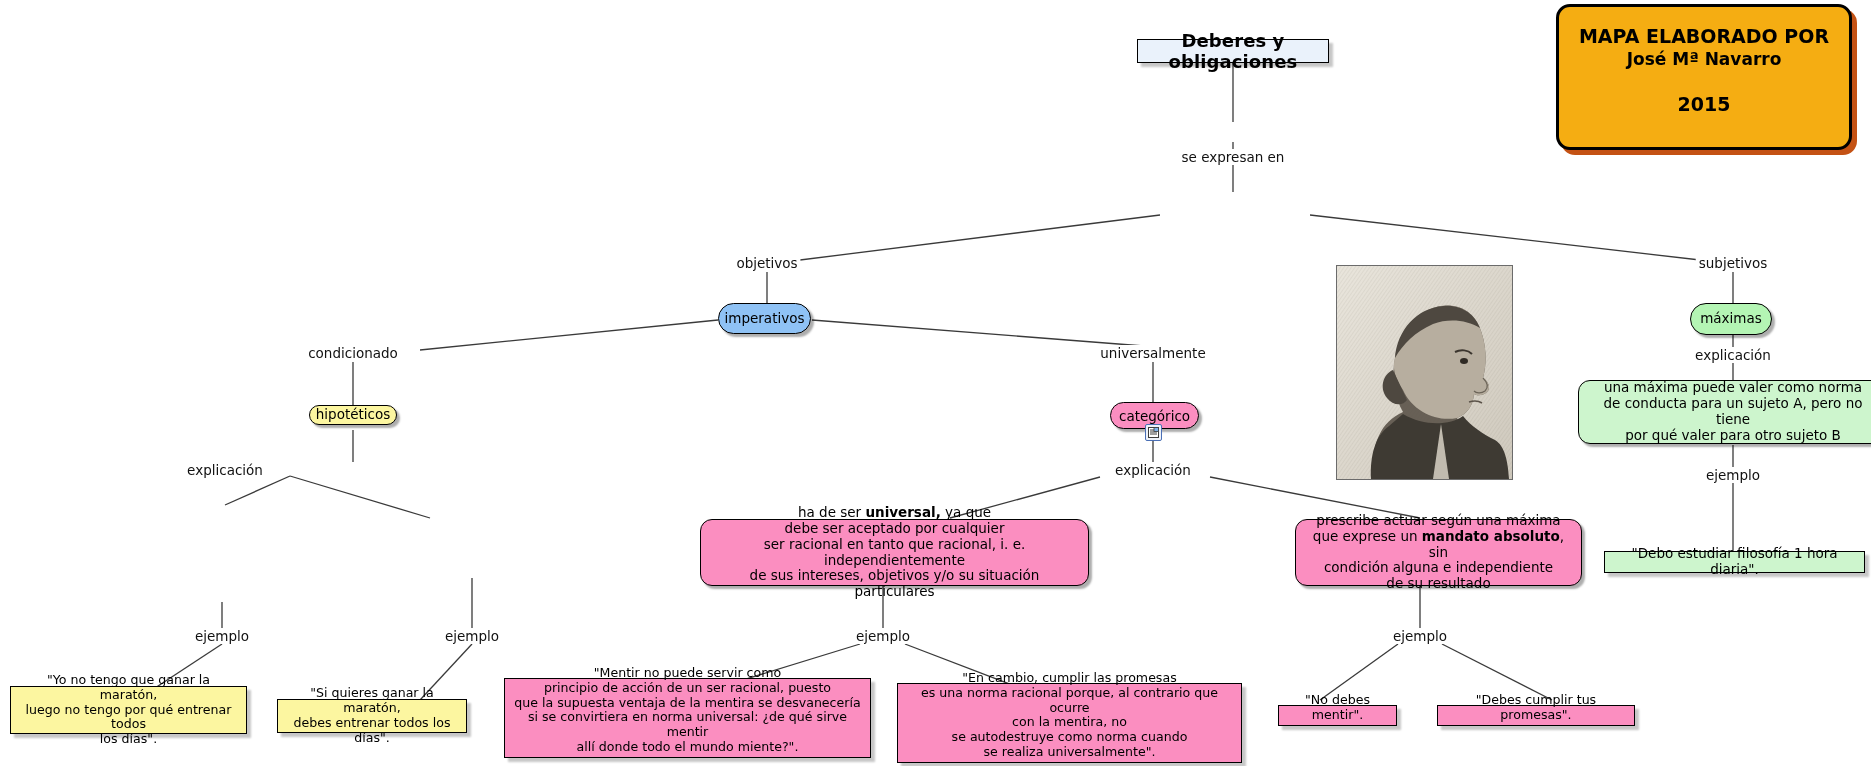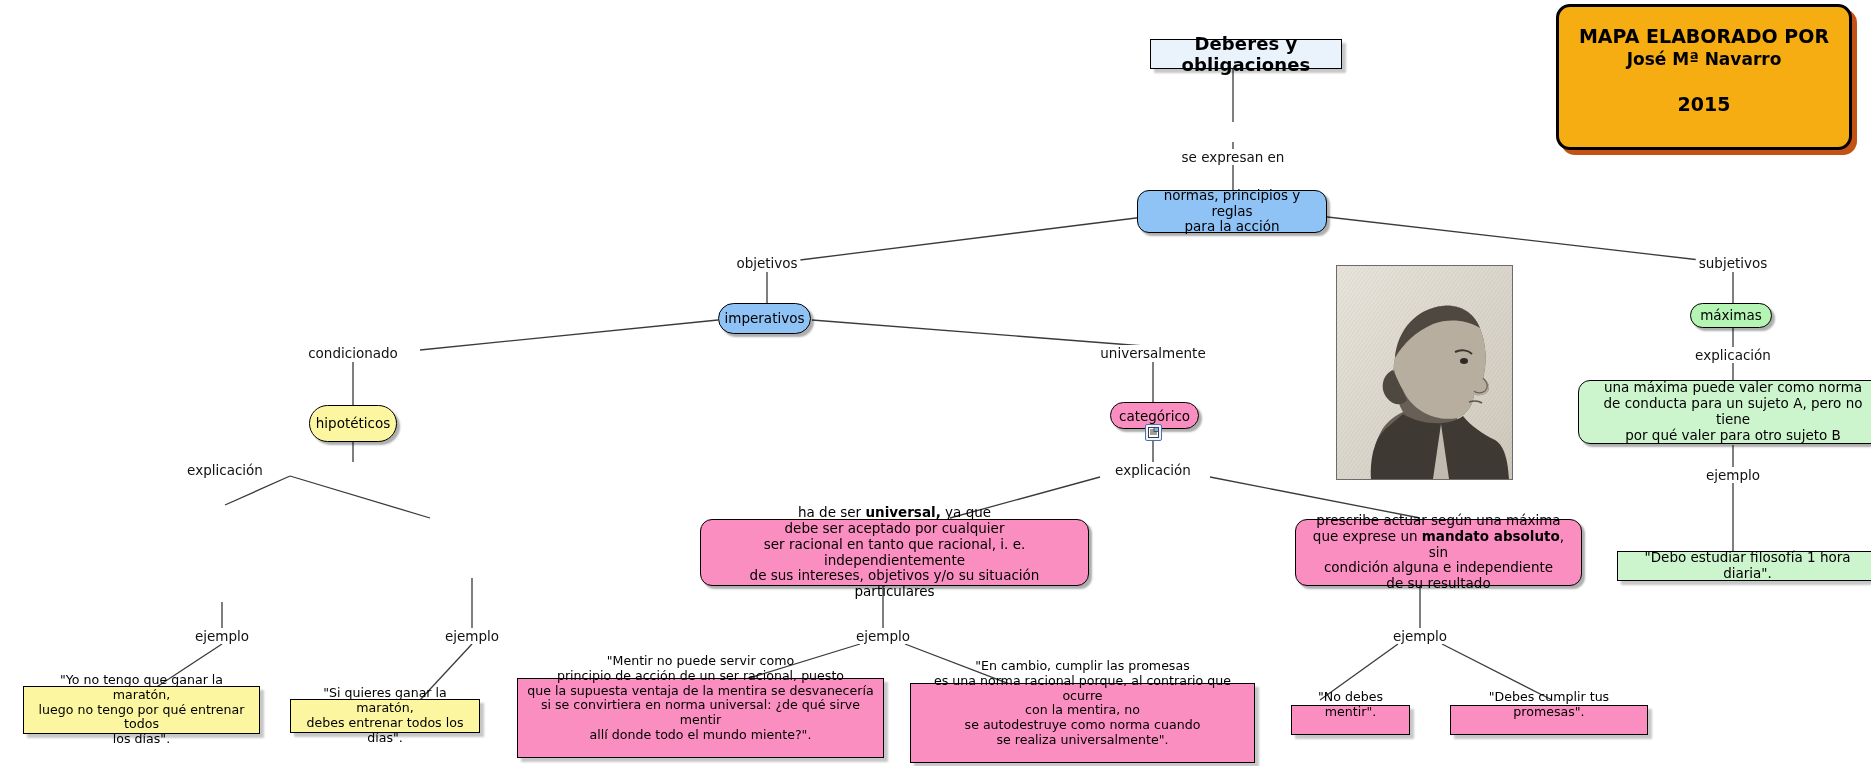--- a/index.html
+++ b/index.html
@@ -19,22 +19,21 @@
     box-shadow:3px 3px 2px rgba(0,0,0,.32);
     display:flex;align-items:center;justify-content:center;
     padding:3px 10px;
   }
   .rnd.pill{border-radius:999px;}
   
   .sq{
     border:1.5px solid #000;border-radius:0;
     box-shadow:4px 4px 2px rgba(0,0,0,.22);
     display:flex;align-items:center;justify-content:center;
-    padding:14px 6px;
-    margin-left:13px;
+    padding:2px 6px;
   }
 
   .c-blue{background:#8fc2f5;}
   .c-bluepale{background:#eaf2fb;}
   .c-green{background:#b4f5b4;}
   .c-greenpale{background:#cdf5cd;}
   .c-yellow{background:#fcf6a0;}
   .c-pink{background:#fb8ec0;align-items:flex-end;}
 
   
@@ -172,34 +171,30 @@
       <path d="M66,148 C86,160 112,160 126,150 C134,160 146,168 158,174
                C168,180 171,196 172,213 L34,213 C33,190 38,170 52,160 Z" fill="#3e3a33"></path>
       <path d="M104,158 L112,213 L96,213 Z" fill="#d8d2c6" opacity="0.85"></path>
     </svg>
   </div>
 
   <div class="node sq c-bluepale title-node" style="left: 1137px; top: 39px; width: 192px; height: 24px; background: rgb(234, 242, 251);">
     <span>Deberes y obligaciones</span>
   </div>
 
-  <div class="node rnd c-blue t14" style="left: 1137px; top: 190px; width: 190px; height: 43px; white-space: pre-line; background: rgb(143, 194, 245);">
-    <span>normas, principios y reglas
-para la acción</span>
-  </div>
 
   <div class="node rnd pill c-blue t14" style="left: 718px; top: 303px; width: 93px; height: 31px; background: rgb(143, 194, 245);">
     <span>imperativos</span>
   </div>
 
-  <div class="node rnd pill c-green t14" style="left: 1690px; top: 303px; width: 82px; height: 25px; background: rgb(180, 245, 180);">
+  <div class="node rnd pill c-green t14" style="left: 1690px; top: 303px; width: 82px; height: 32px; background: rgb(180, 245, 180);">
     <span>máximas</span>
   </div>
 
-  <div class="node rnd pill c-yellow t14" style="left: 309px; top: 405px; width: 88px; height: 37px; background: rgb(252, 246, 160);">
+  <div class="node rnd pill c-yellow t14" style="left: 309px; top: 405px; width: 88px; height: 20px; background: rgb(252, 246, 160);">
     <span>hipotéticos</span>
   </div>
 
   <div class="node rnd pill c-pink t14" style="left: 1110px; top: 402px; width: 89px; height: 27px; background: rgb(251, 142, 192);">
     <span>categórico</span>
   </div>
 
   <div class="doc-icon" style="left:1145px;top:424px;">
     <svg width="11" height="11" viewBox="0 0 11 11" xmlns="http://www.w3.org/2000/svg">
       <rect x="0.5" y="0.5" width="10" height="10" fill="#ffffff" stroke="#3d3d3d" stroke-width="1"></rect>

